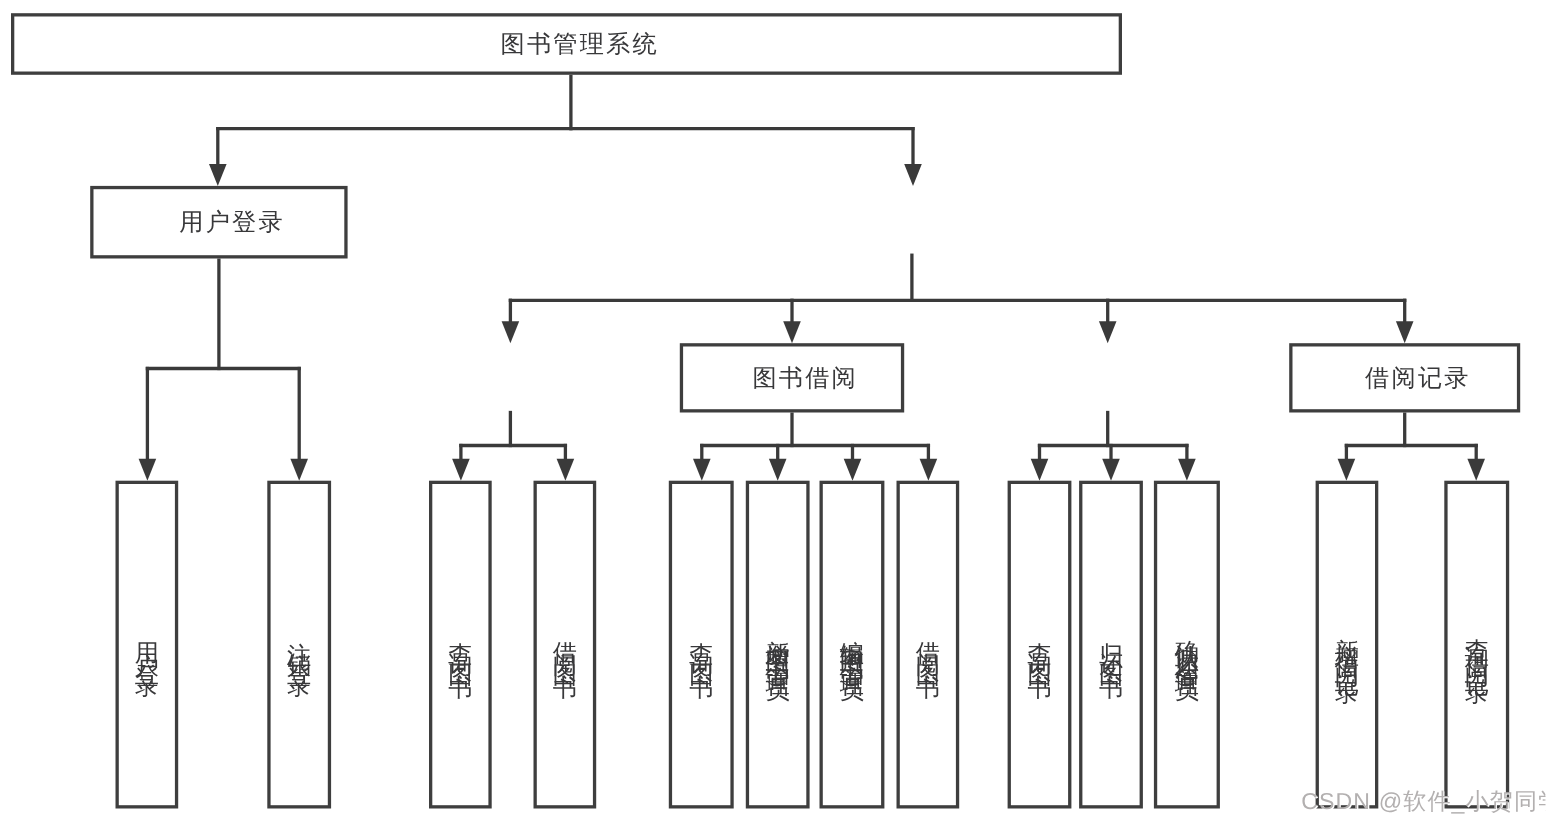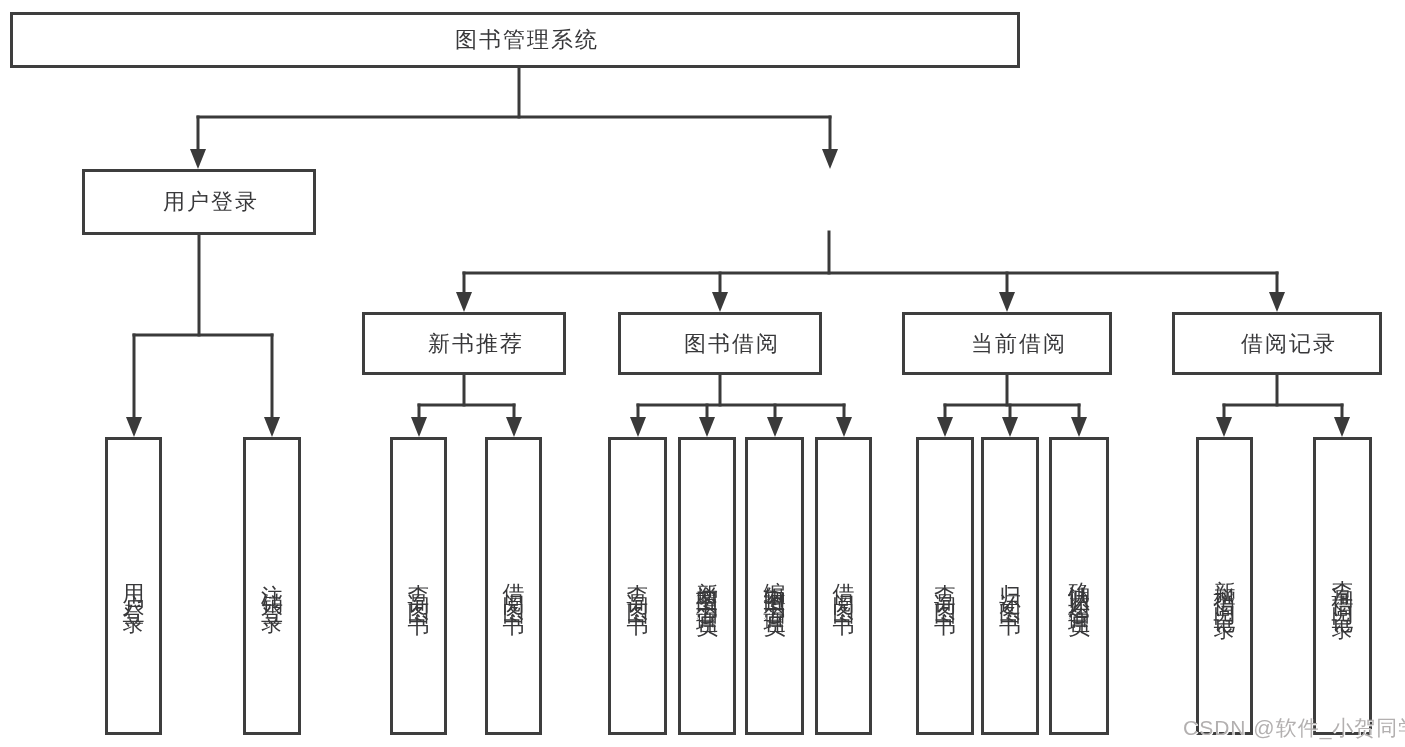--- a/index.html
+++ b/index.html
@@ -146,23 +146,21 @@
       <polygon points="1010,437 1002,417 1018,417" fill="#3a3a3a"></polygon>
       <polygon points="1079,437 1071,417 1087,417" fill="#3a3a3a"></polygon>
       <polygon points="1224,437 1216,417 1232,417" fill="#3a3a3a"></polygon>
       <polygon points="1342,437 1334,417 1350,417" fill="#3a3a3a"></polygon>
     </svg>
 
   <div class="hnode" id="n-root">图书管理系统</div>
 
   <div class="hnode" id="n-user-login">用户登录</div>
 
-  <div class="hnode" id="n-new-book">新书推荐</div>
   <div class="hnode" id="n-book-borrow">图书借阅</div>
-  <div class="hnode" id="n-current">当前借阅</div>
   <div class="hnode" id="n-records">借阅记录</div>
 
   <div class="vnode" id="lf-login">用户登录</div>
   <div class="vnode" id="lf-logout">注销登录</div>
 
   <div class="vnode" id="lf-q1">查询图书</div>
   <div class="vnode" id="lf-b1">借阅图书</div>
 
   <div class="vnode" id="lf-q2">查询图书</div>
   <div class="vnode tight" id="lf-add">新增图书（管理员）</div>

